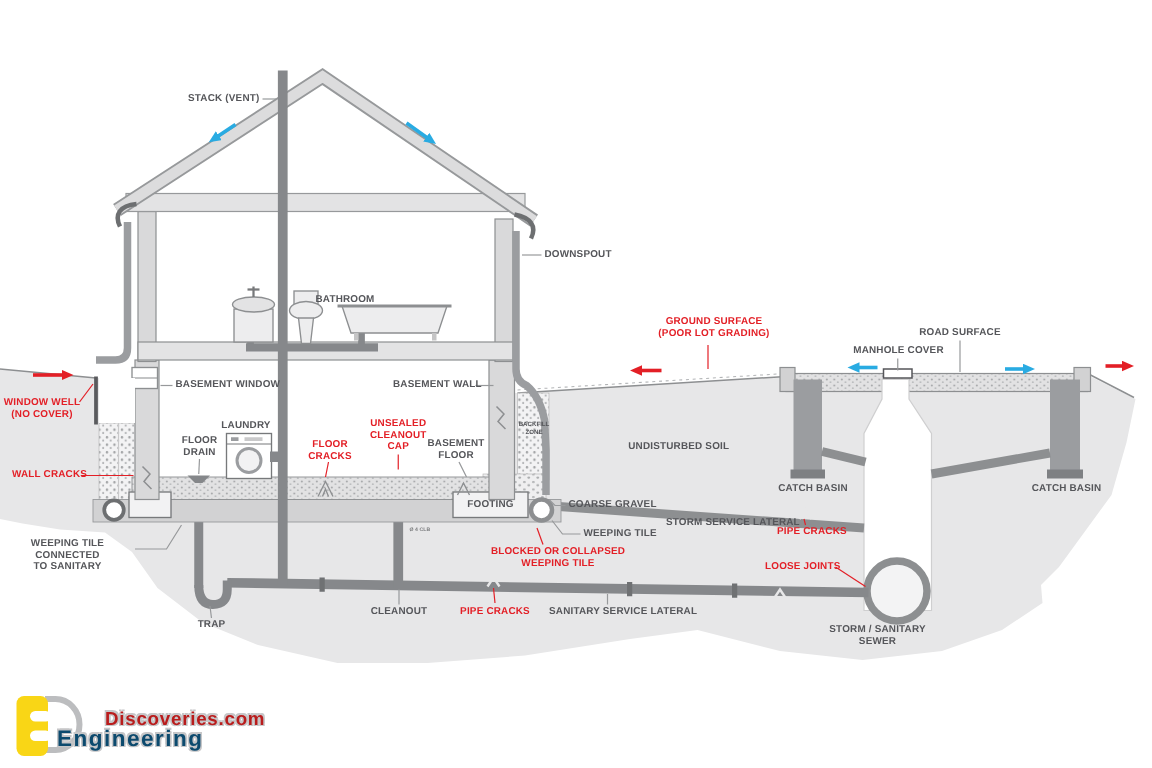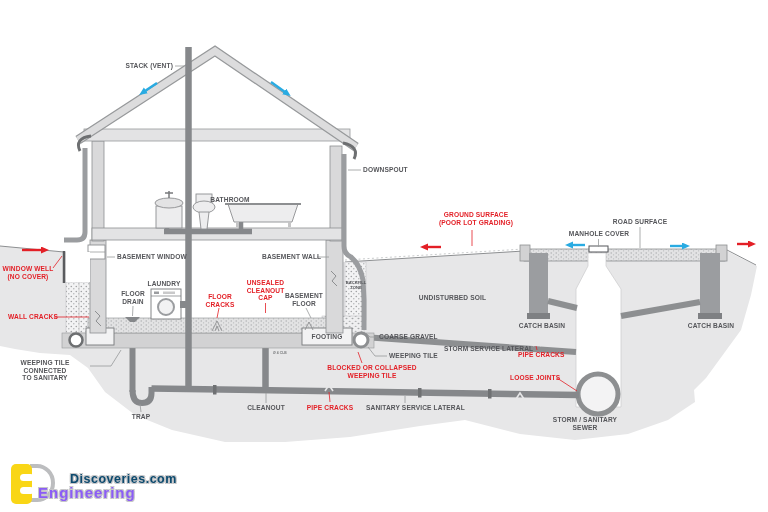--- a/index.html
+++ b/index.html
@@ -8,24 +8,24 @@
   #stage svg{position:absolute;left:0;top:0;}
   .lbl{position:absolute;font-weight:bold;font-size:6.6px;line-height:7.6px;
        color:#55565a;letter-spacing:.02em;white-space:pre-line;}
   .red{color:#e31f26;}
   .c{text-align:center;}
   .r{text-align:right;}
   .tiny{font-size:4.1px;line-height:4.8px;letter-spacing:0;}
   .note{font-size:3.4px;line-height:3.6px;color:#77797b;}
   .logo{position:absolute;left:8px;top:461px;width:220px;height:48px;}
   .logo .brand{position:absolute;left:62px;top:11px;font-size:12.5px;font-weight:bold;
-       color:#0c4a6e;letter-spacing:.5px;
+       color:#b91c1c;letter-spacing:.5px;
        text-shadow:-1px -1px 0 #c6c6c8,1px -1px 0 #c6c6c8,-1px 1px 0 #c6c6c8,1px 1px 0 #c6c6c8;}
   .logo .division{position:absolute;left:30px;top:23px;font-size:15px;font-weight:bold;
-       color:#8b5cf6;letter-spacing:1px;
+       color:#0c4a6e;letter-spacing:1px;
        text-shadow:-1px -1px 0 #c6c6c8,1px -1px 0 #c6c6c8,-1px 1px 0 #c6c6c8,1px 1px 0 #c6c6c8;}
 </style>
 </head>
 <body>
 
 <div id="stage">
 
 <svg width="768" height="512" viewBox="0 0 768 512">
   <defs>
     <pattern id="stip" width="5" height="4" patternUnits="userSpaceOnUse">

